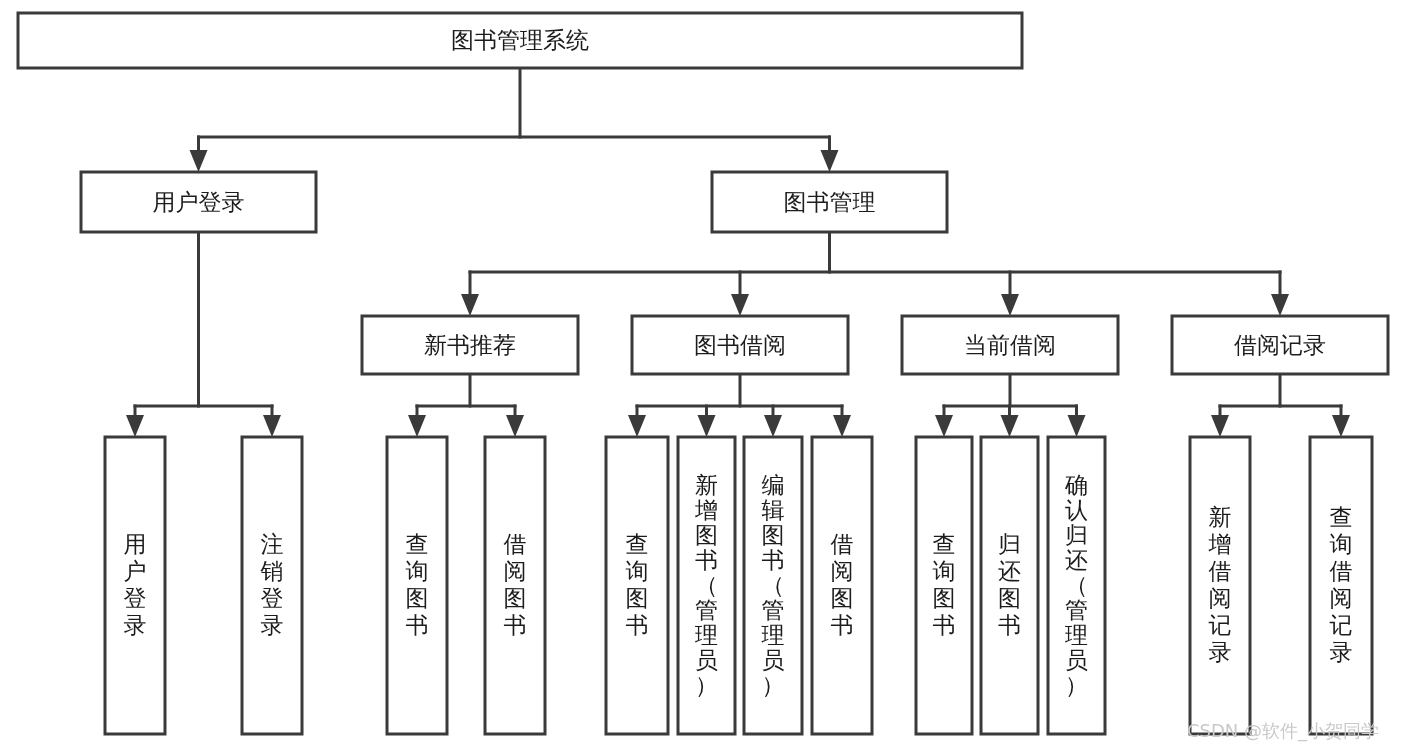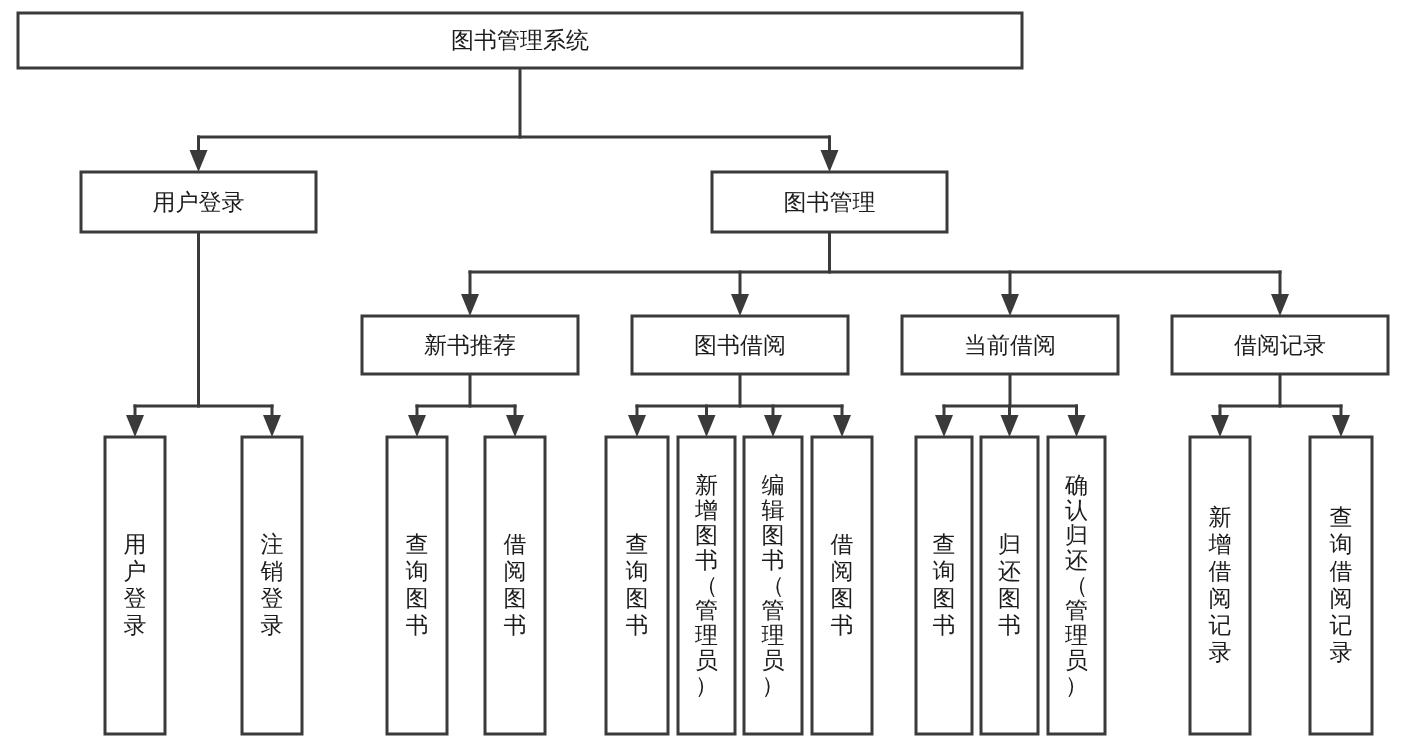--- a/index.html
+++ b/index.html
@@ -196,13 +196,14 @@
           <text x="1220" y="518" class="node-label" font-size="23"><tspan x="1220" dy="0">新</tspan><tspan x="1220" dy="27">增</tspan><tspan x="1220" dy="27">借</tspan><tspan x="1220" dy="27">阅</tspan><tspan x="1220" dy="27">记</tspan><tspan x="1220" dy="27">录</tspan></text>
         </g>
         <g>
           <rect x="1310" y="437" width="62" height="297" class="node-box"></rect>
           <text x="1341" y="518" class="node-label" font-size="23"><tspan x="1341" dy="0">查</tspan><tspan x="1341" dy="27">询</tspan><tspan x="1341" dy="27">借</tspan><tspan x="1341" dy="27">阅</tspan><tspan x="1341" dy="27">记</tspan><tspan x="1341" dy="27">录</tspan></text>
         </g>
       </g>
 
   </svg>
 
+  <div class="watermark">CSDN @软件_小贺同学</div>
 </div>
 
 </body></html>

